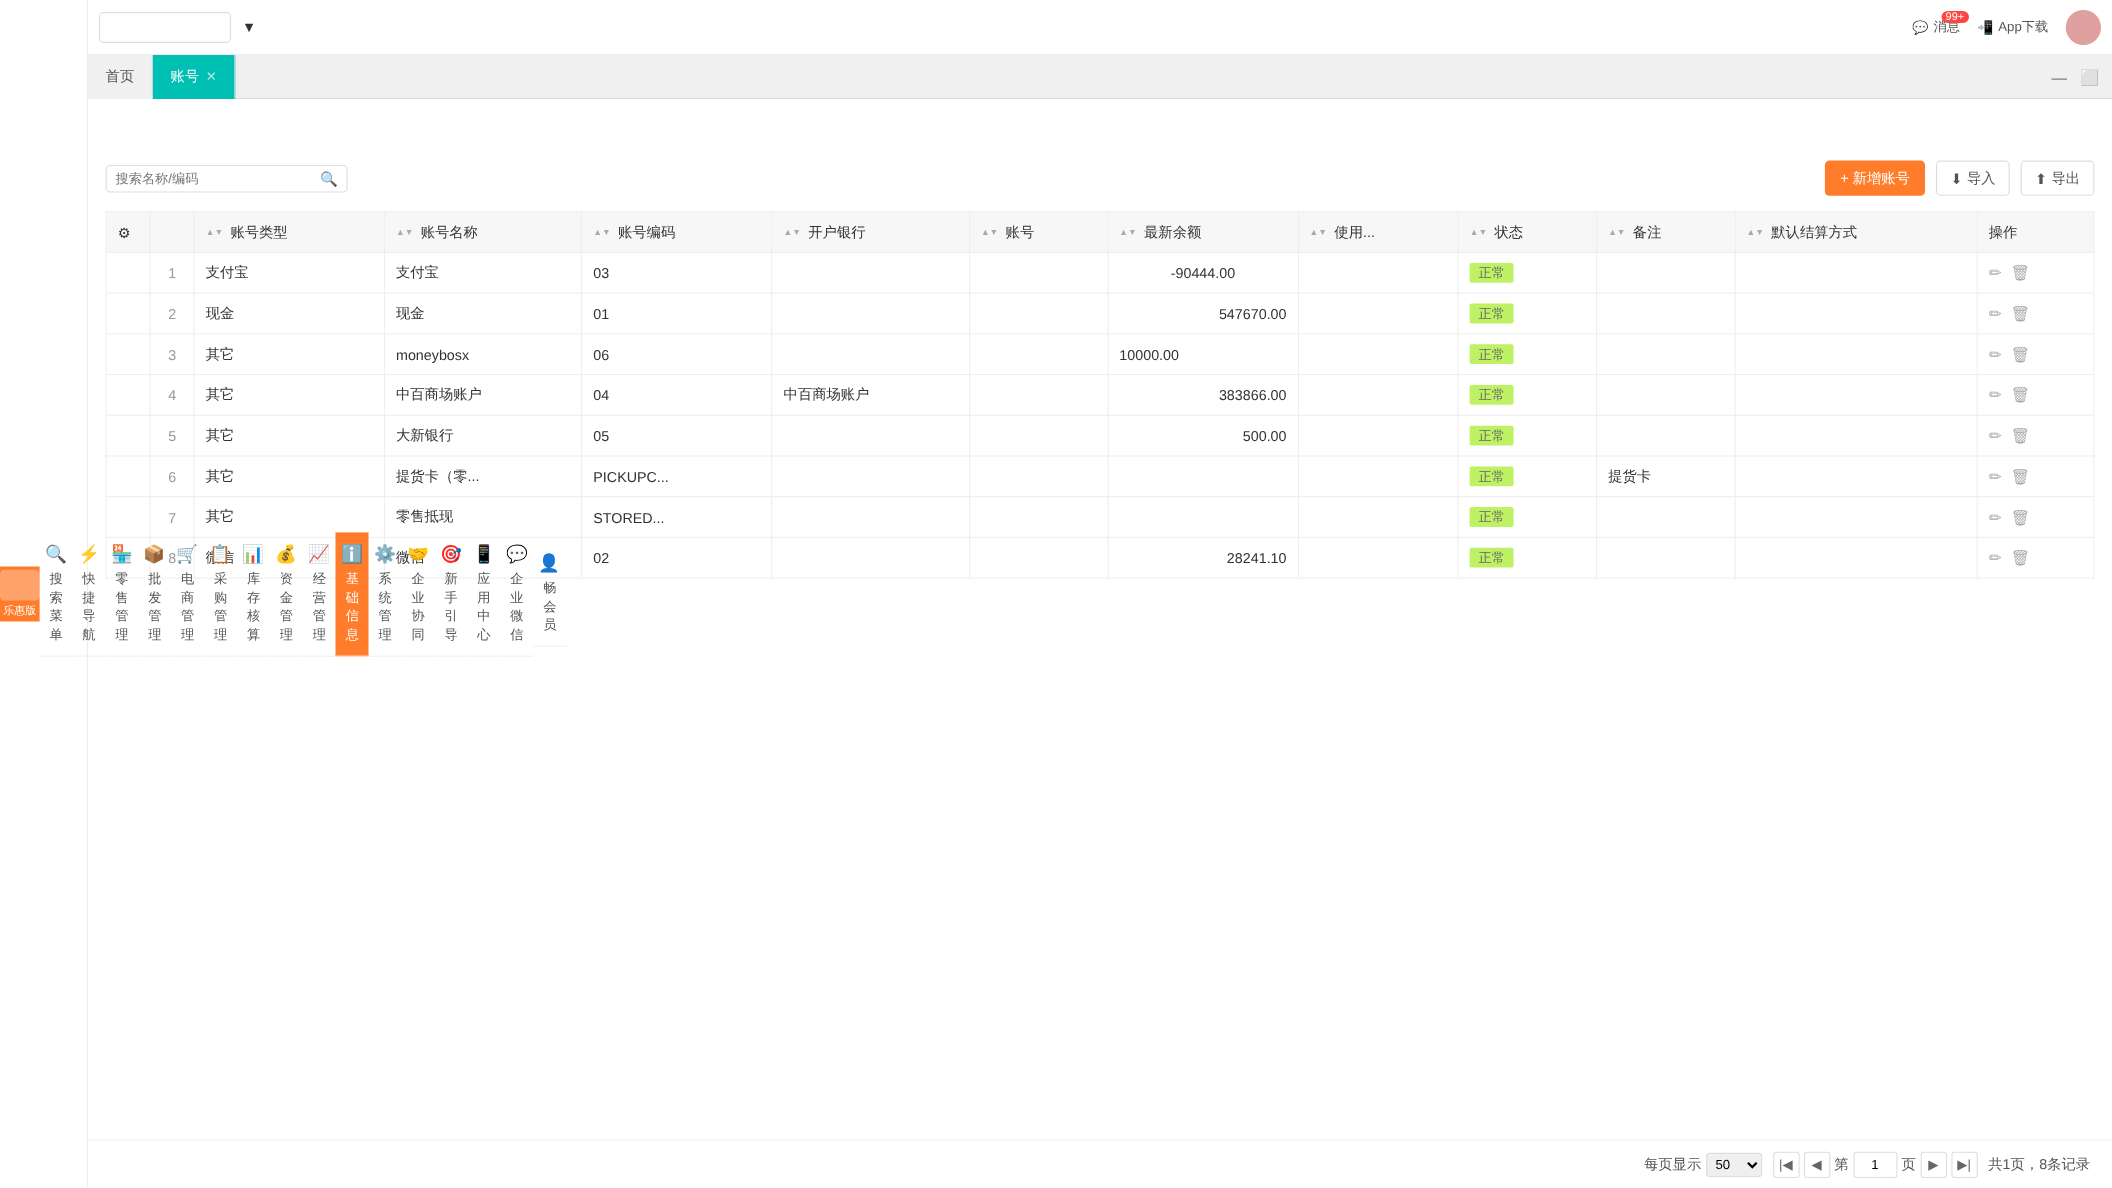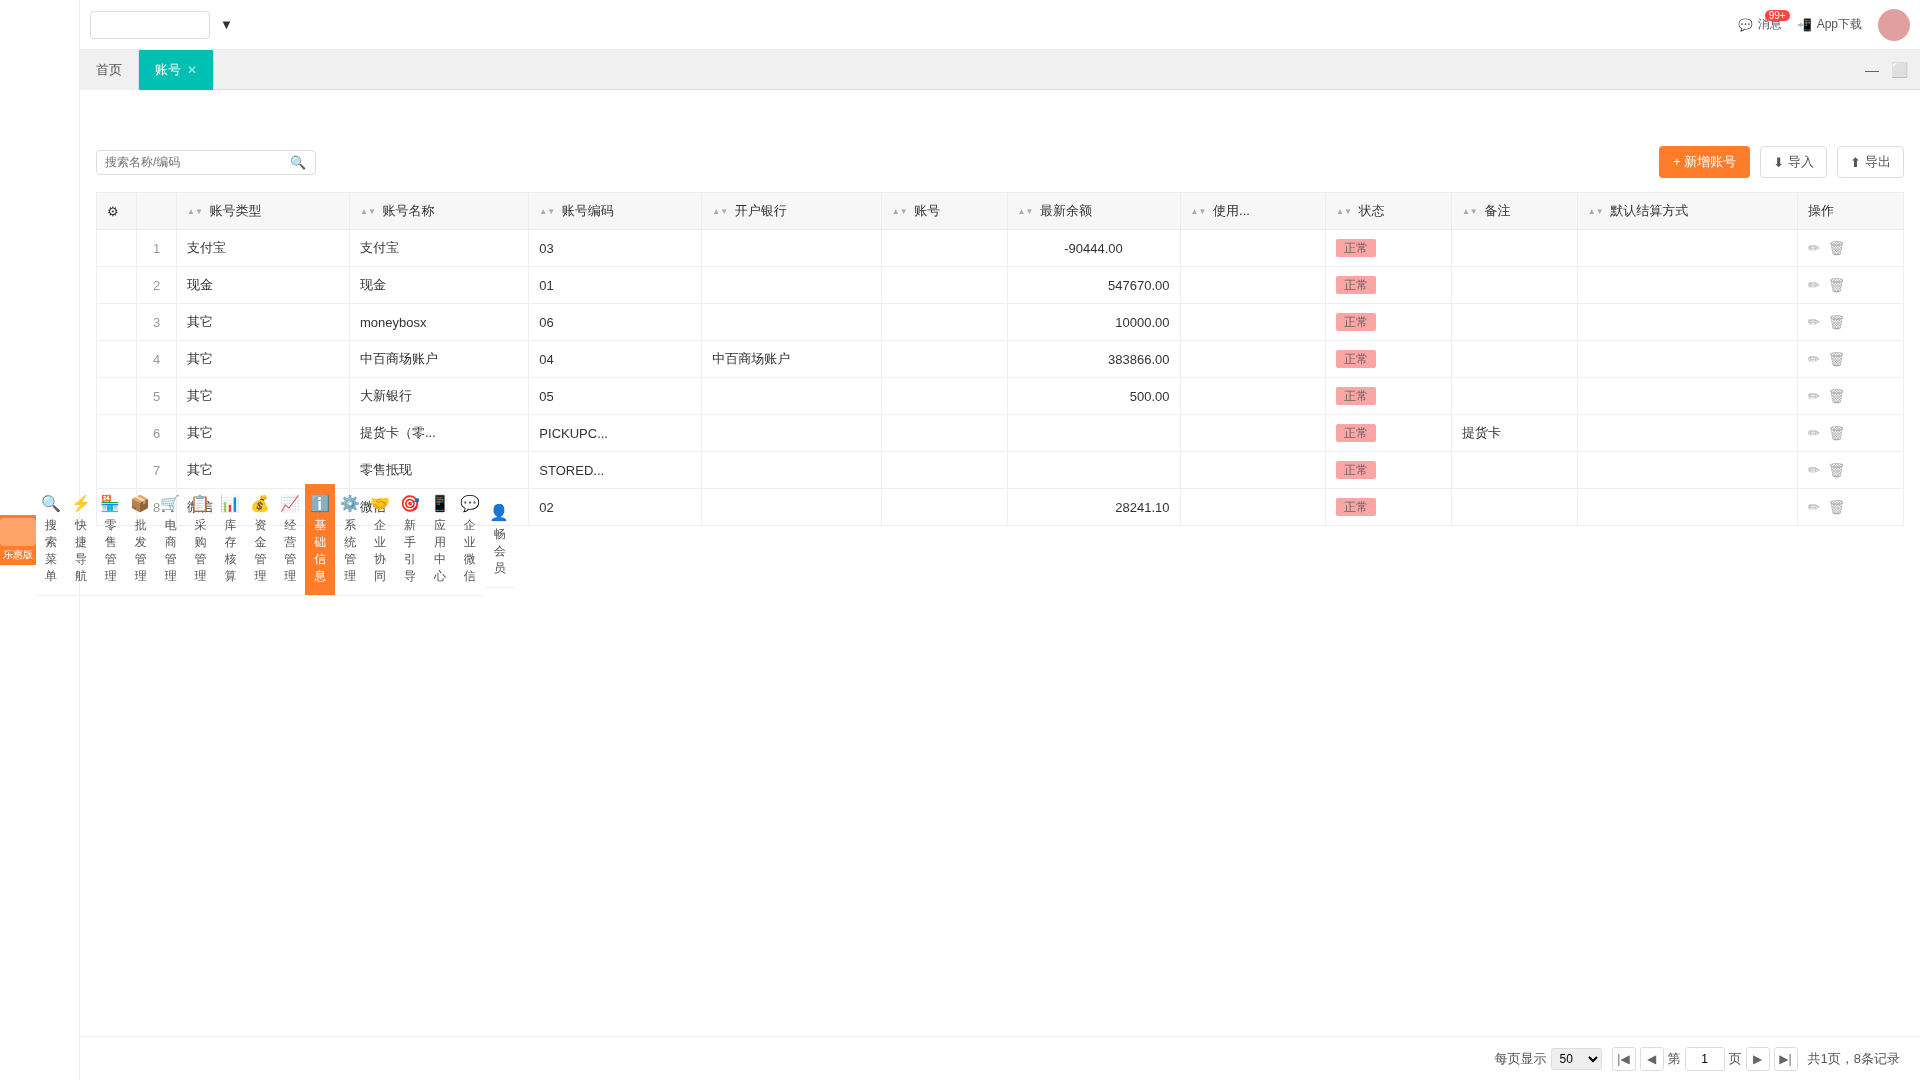--- a/index.html
+++ b/index.html
@@ -273,21 +273,21 @@
       margin-right: 3px;
       color: #aaa;
       vertical-align: middle;
     }
     .data-table td {
       border: 1px solid #eee;
       padding: 9px 10px;
       color: #333;
     }
     .status-badge {
-      background: #fca5a5;
+      background: #bef264;
       color: #666;
       border-radius: 2px;
       padding: 2px 8px;
       font-size: 12px;
     }
     .action-btns {
       display: flex;
       gap: 8px;
       align-items: center;
     }
@@ -589,21 +589,21 @@
       </td>
     </tr>
           <tr>
       <td></td>
       <td style="text-align:center;color:#999;">3</td>
       <td>其它</td>
       <td>moneybosx</td>
       <td>06</td>
       <td></td>
       <td></td>
-      <td style="text-align:right;">10000.00</td>
+      <td style="text-align:left;">10000.00</td>
       <td></td>
       <td><span class="status-badge">正常</span></td>
       <td></td>
       <td></td>
       <td>
         <div class="action-btns">
           <span class="action-btn" title="编辑">✏</span>
           <span class="action-btn" title="删除">🗑</span>
         </div>
       </td>

